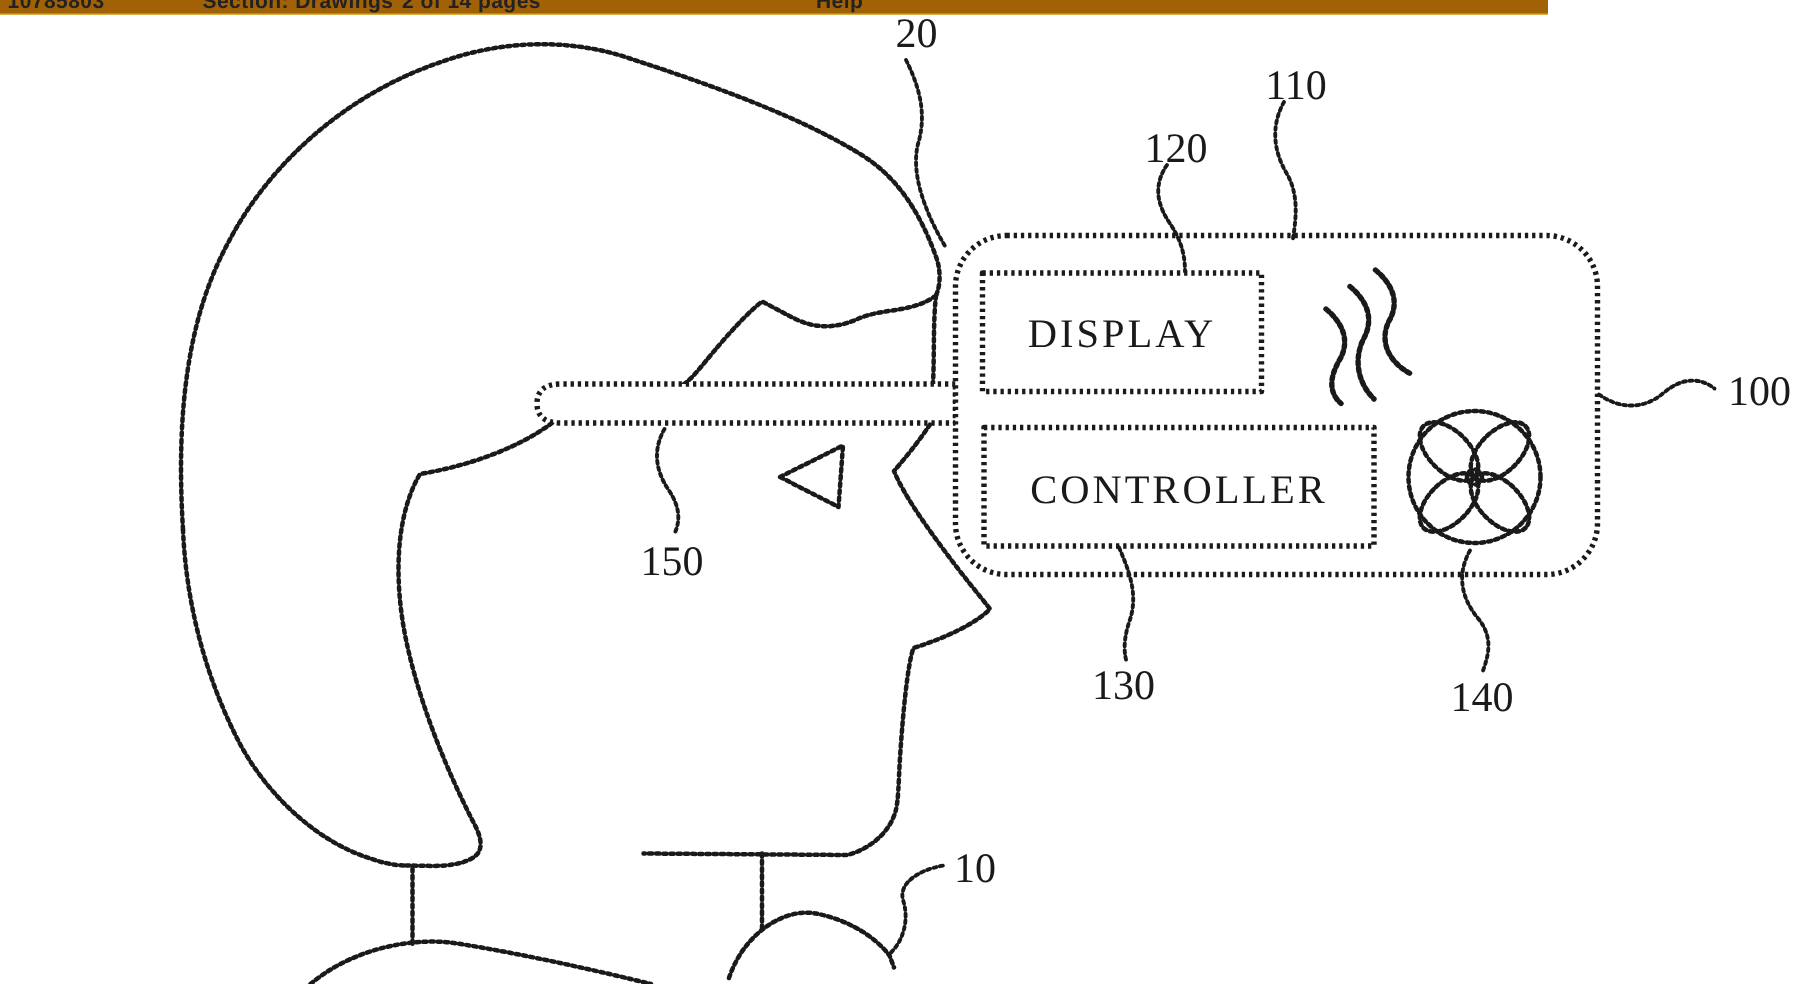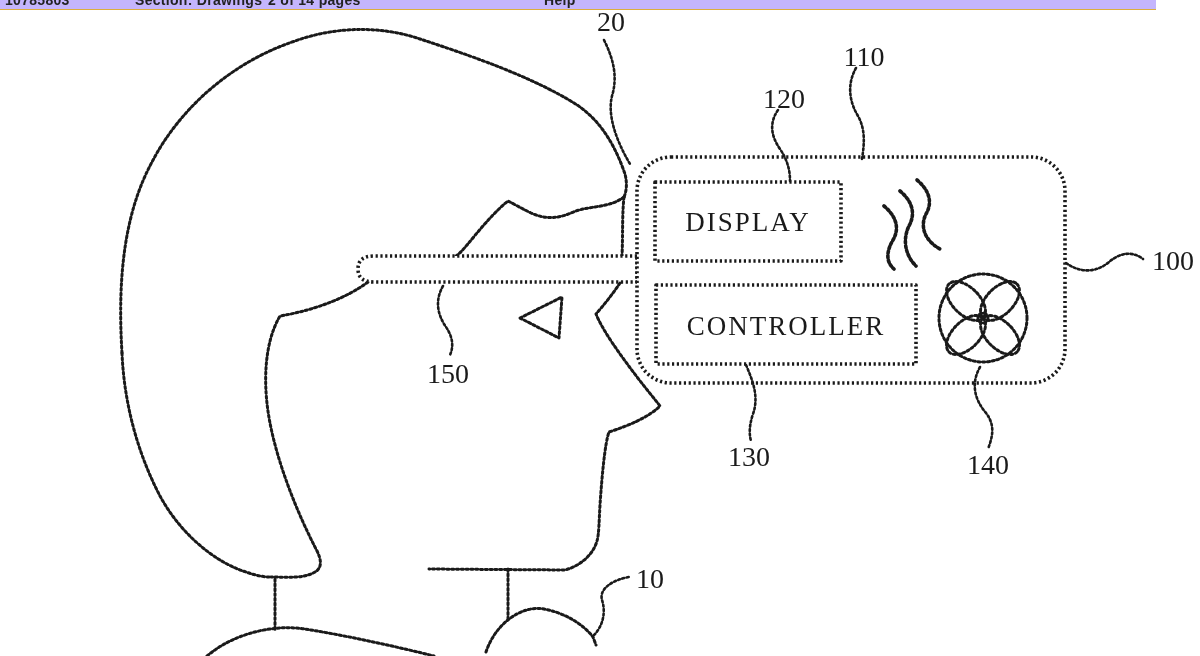--- a/index.html
+++ b/index.html
@@ -1,19 +1,19 @@
 <!DOCTYPE html>
 <html><head>
 <meta charset="utf-8">
 <style>
   html,body{margin:0;padding:0;background:#ffffff;}
   .stage{position:relative;width:1200px;height:656px;background:#ffffff;overflow:hidden;
          font-family:"Liberation Sans",sans-serif;}
   
-  .topbar{position:absolute;top:0;left:0;width:1156px;height:9px;background:#c4b5fd;
+  .topbar{position:absolute;top:0;left:0;width:1032px;height:9px;background:#a16207;
           border-bottom:1px solid #DCAE3E;overflow:hidden;z-index:5;}
   .topbar span{position:absolute;top:-8px;font-size:14px;font-weight:bold;color:#222;
                white-space:nowrap;letter-spacing:.3px;}
   .tb-number{left:5px;}
   .tb-section{left:135px;}
   .tb-pages{left:268px;}
   .tb-help{left:544px;color:#C93425;cursor:pointer;}
   
   .fig{position:absolute;top:0;left:0;}
   .ln{fill:none;stroke:#1A1A1A;stroke-width:3;stroke-linecap:round;stroke-linejoin:round;

